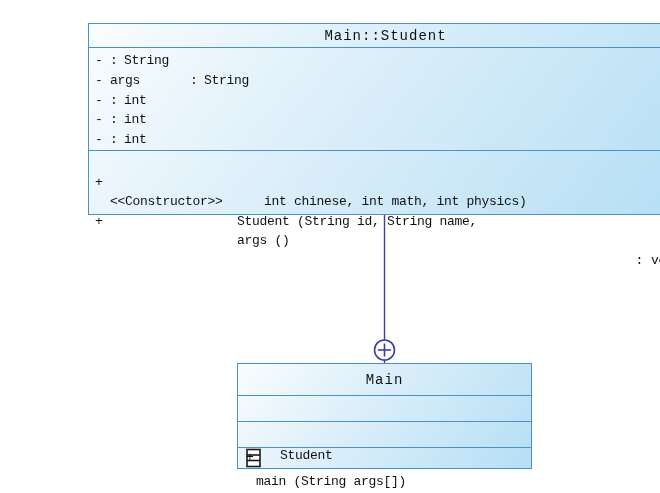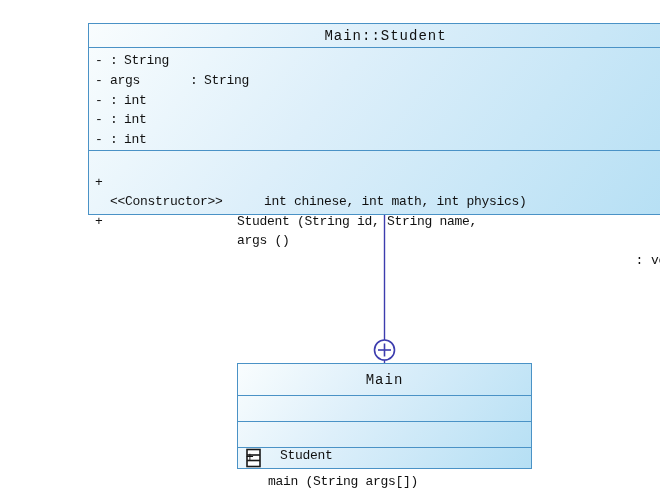--- a/index.html
+++ b/index.html
@@ -38,21 +38,21 @@
   .m-vis    { position:absolute; left:6px; }
   .m-stereo { position:absolute; left:21px; }
   .m-name   { position:absolute; left:148px; }
   .m-cont   { position:absolute; left:175px; }
   .m-ret    { position:absolute; right:1px; }
   .m-ret .ret-sep { display:inline-block; margin-right:8px; }
 
   .empty-cmp { height:28px; }
   .main-method-cmp { position:relative; height:26px; line-height:24px; font-size:13px; letter-spacing:-0.3px; white-space:pre; }
   .mm-vis { position:absolute; left:8px; }
-  .mm-sig { position:absolute; left:30px; }
+  .mm-sig { position:absolute; left:18px; }
   .mm-ret { position:absolute; right:6px; }
   .mm-ret .ret-sep { display:inline-block; margin-right:8px; }
 
   .nested-cmp { flex:1; display:flex; padding-left:8px; font-size:13px; letter-spacing:-0.3px; }
   .class-icon svg { display:block; }
   .nested-label { margin-left:18px; white-space:pre; }
 
   .connector-svg { position:absolute; left:0; top:0; pointer-events:none; }
 </style>
 </head>

